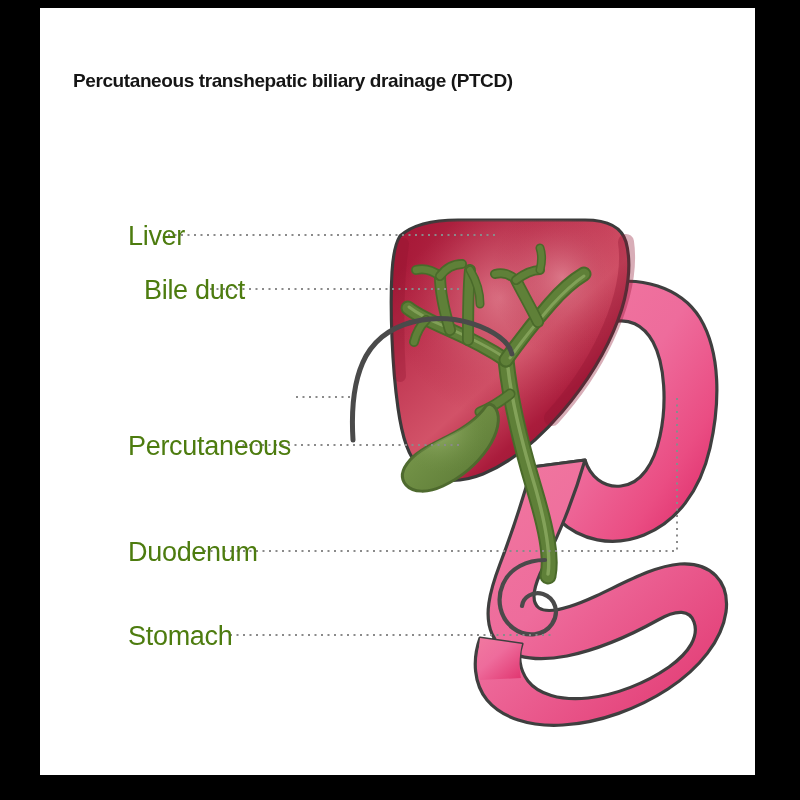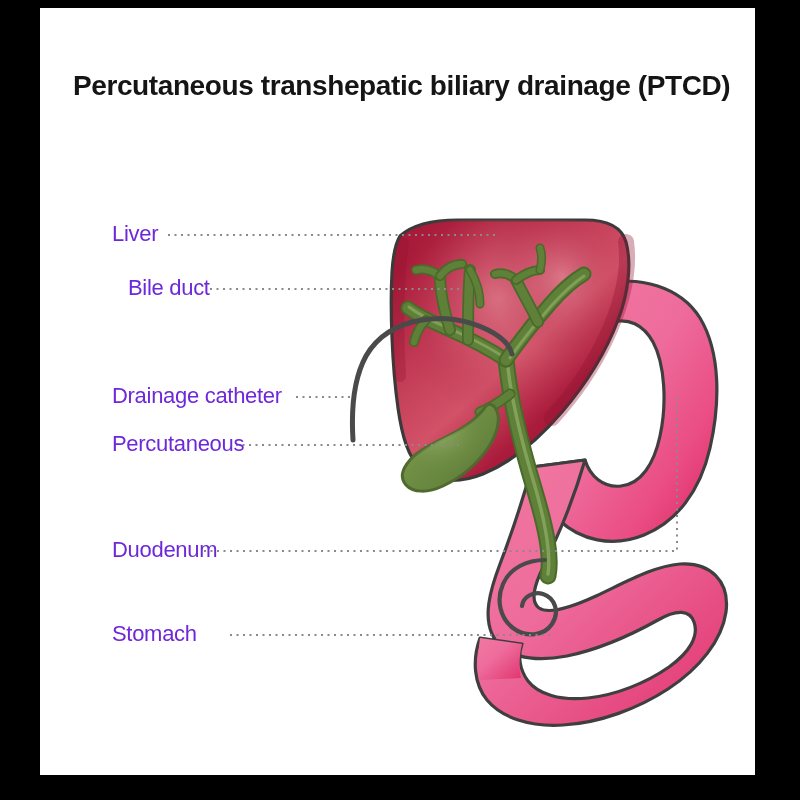--- a/index.html
+++ b/index.html
@@ -21,32 +21,33 @@
     top: 8px;
     width: 715px;
     height: 767px;
     background: #ffffff;
     overflow: hidden;
   }
   #title {
     position: absolute;
     left: 33px;
     top: 62px;
-    font-size: 28px;
+    font-size: 19px;
     font-weight: bold;
     color: #151515;
     letter-spacing: -0.4px;
     white-space: nowrap;
   }
   .label {
     position: absolute;
-    font-size: 22px;
-    color: #6d28d9;
+    font-size: 27px;
+    color: #4d7c0f;
     white-space: nowrap;
     letter-spacing: -0.3px;
+    margin-left: 16px;
   }
   #figure {
     position: absolute;
     left: 0;
     top: 0;
     width: 715px;
     height: 767px;
   }
 </style>
 </head>
@@ -275,19 +276,18 @@
         <line x1="170" y1="281" x2="420" y2="281"></line>
         <line x1="256" y1="389" x2="313" y2="389"></line>
         <line x1="196" y1="437" x2="420" y2="437"></line>
         <polyline points="164,543 637,543 637,388"></polyline>
         <line x1="190" y1="627" x2="512" y2="627"></line>
       </g>
     </svg>
 
     <div class="label" style="left:72px; top:213px;">Liver</div>
     <div class="label" style="left:88px; top:267px;">Bile duct</div>
-    <div class="label" style="left:72px; top:375px;">Drainage catheter</div>
     <div class="label" style="left:72px; top:423px;">Percutaneous</div>
     <div class="label" style="left:72px; top:529px;">Duodenum</div>
     <div class="label" style="left:72px; top:613px;">Stomach</div>
 
   </div>
 </div>
 
 </body></html>

